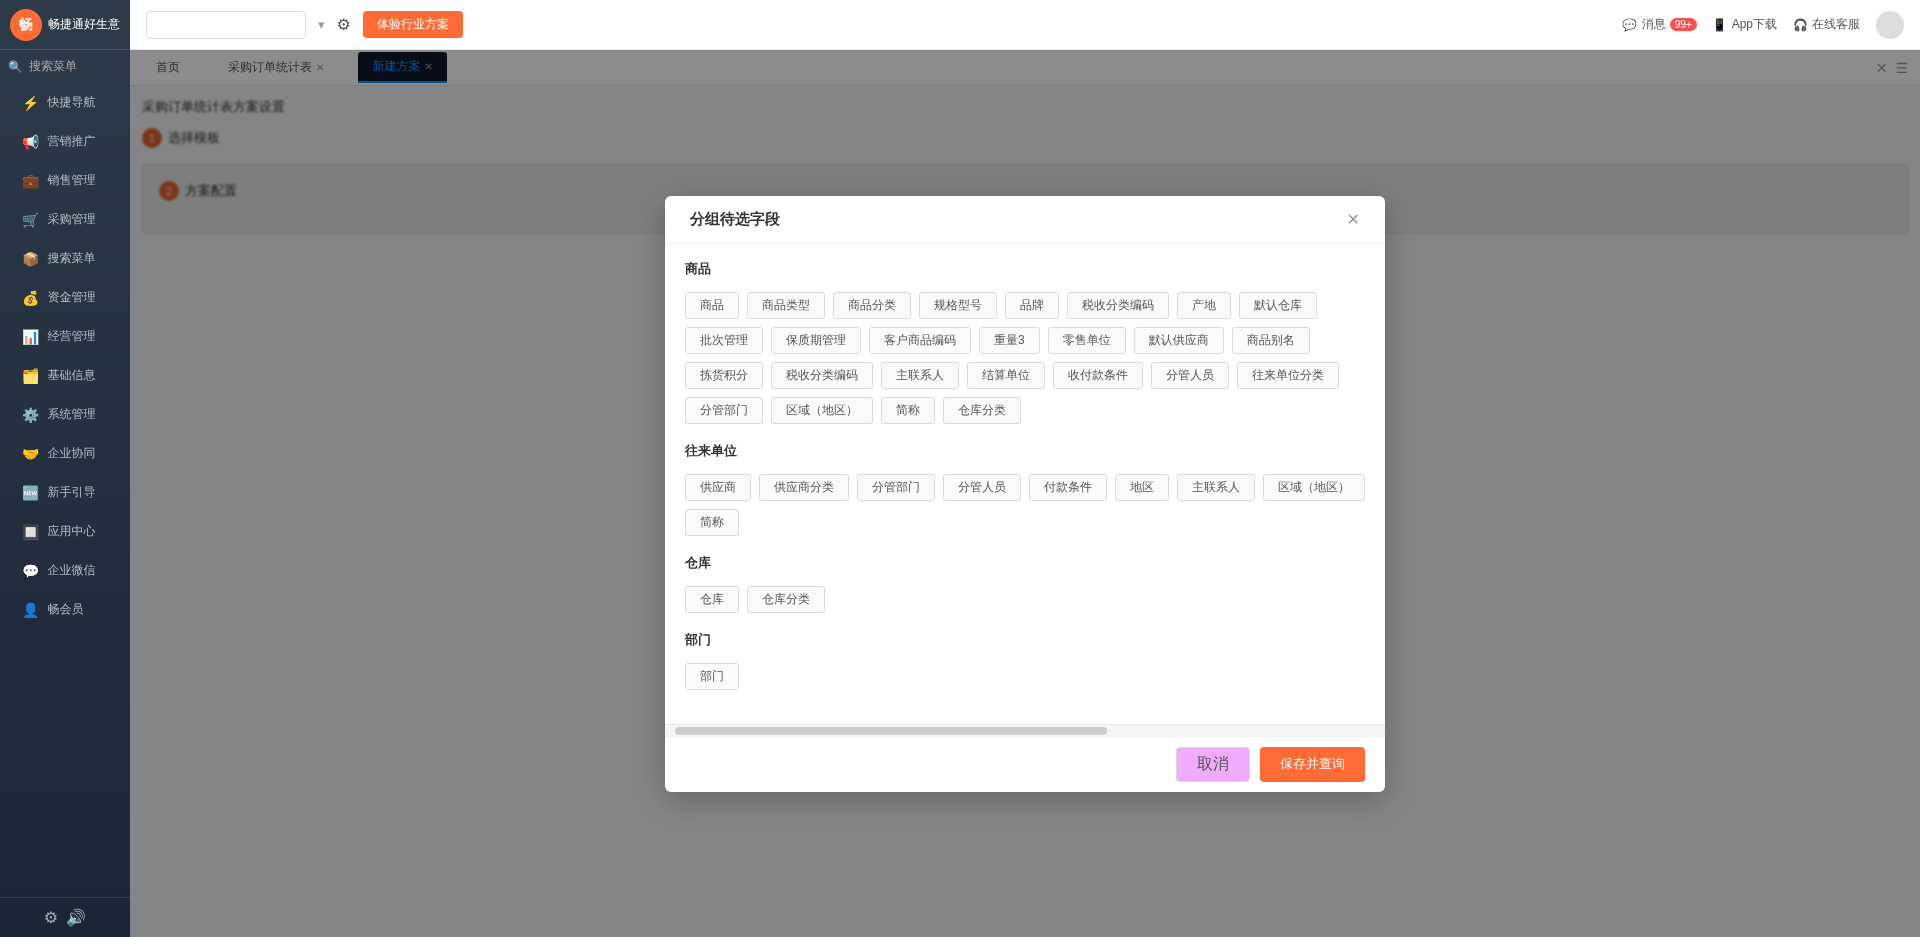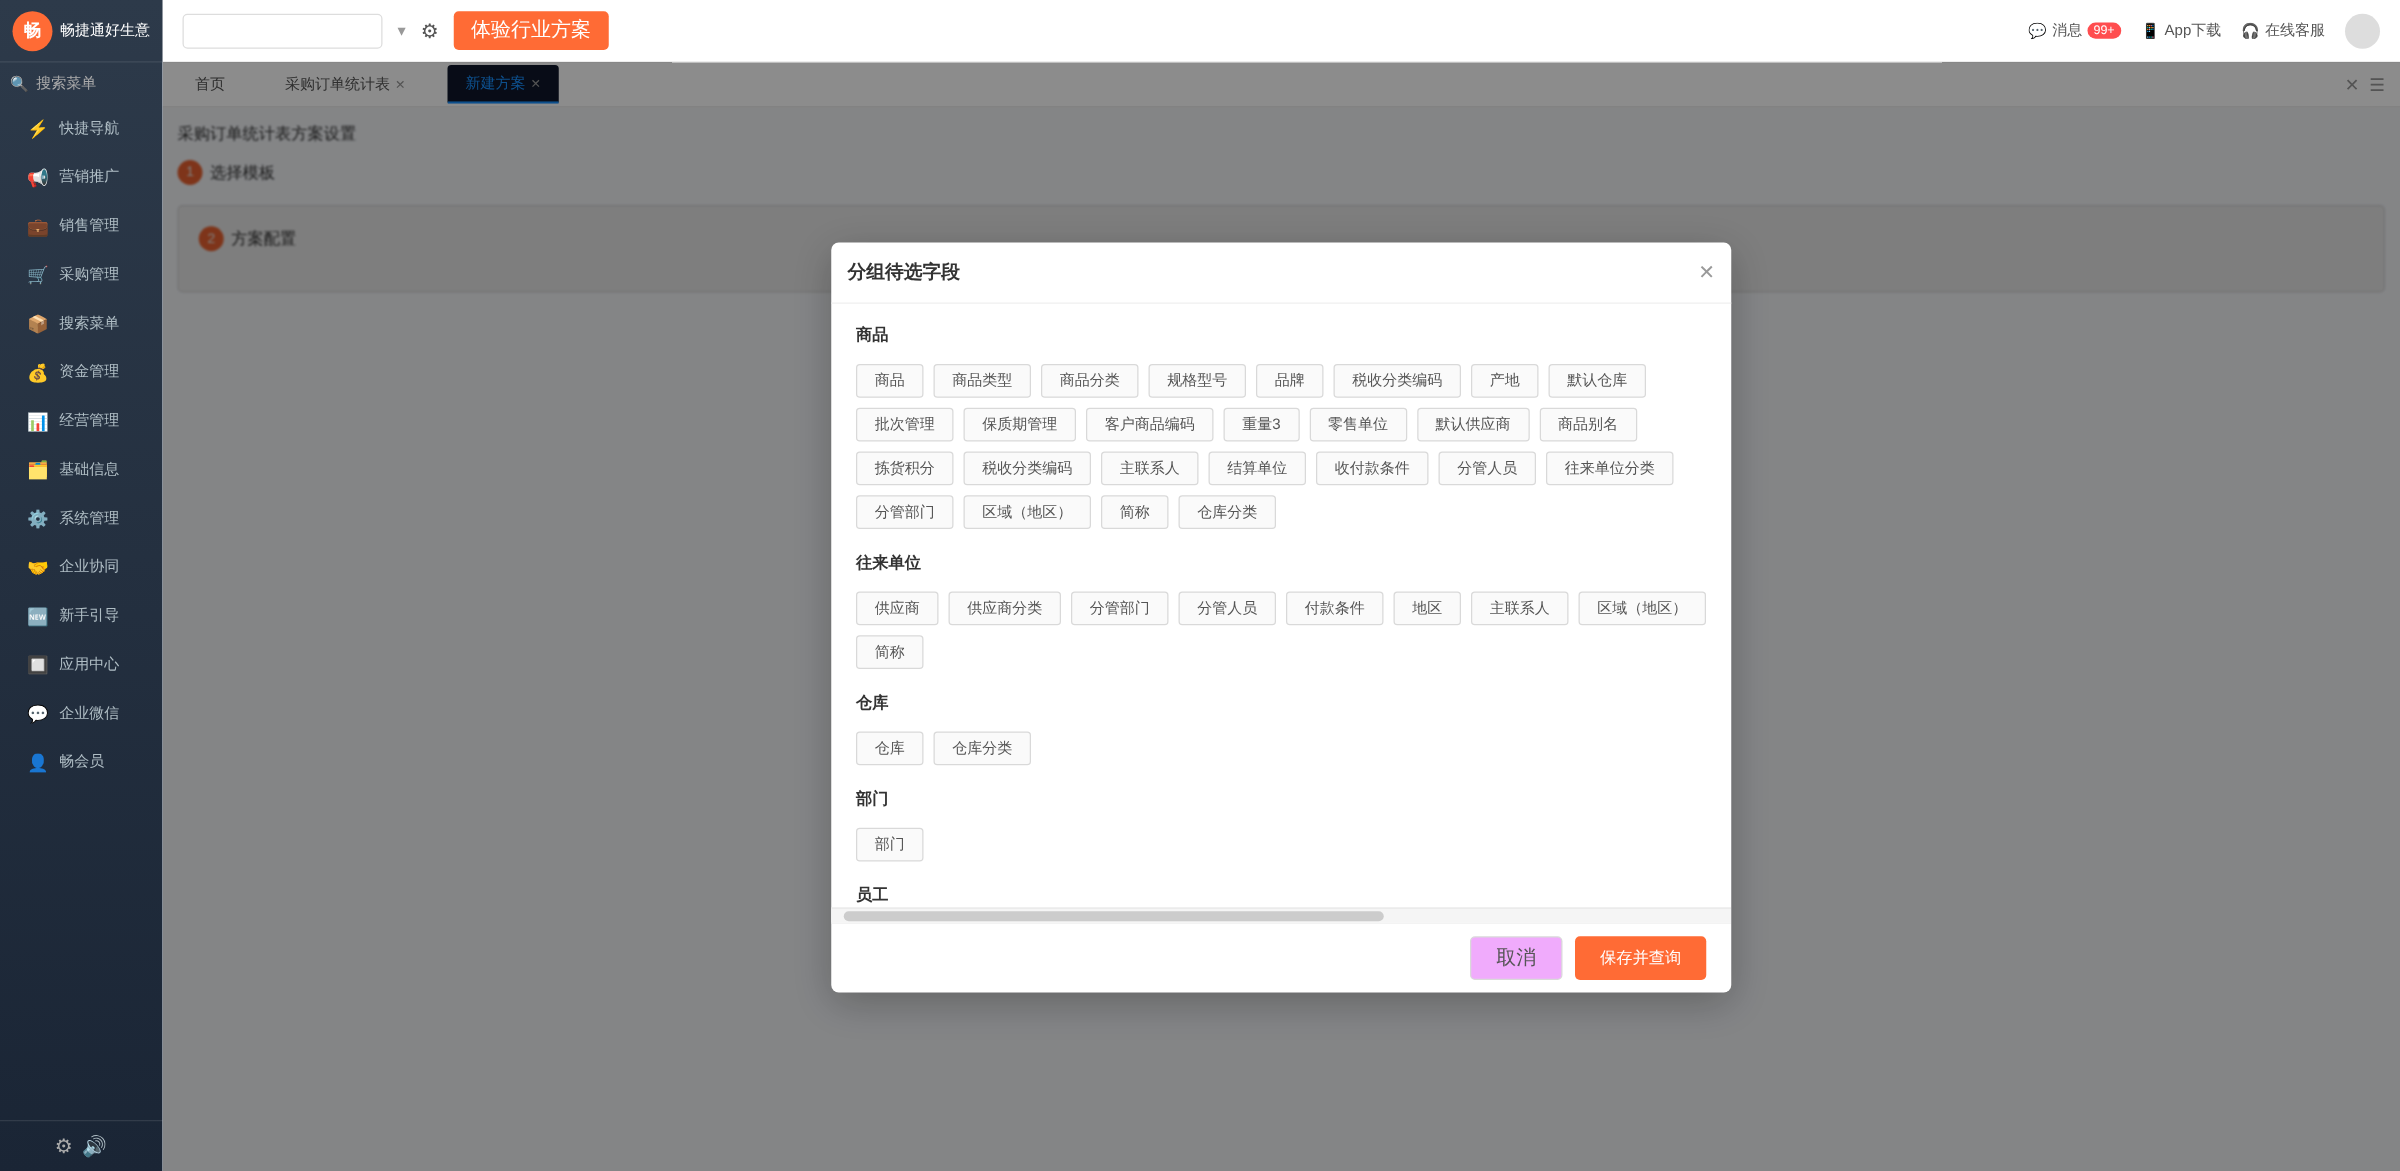--- a/index.html
+++ b/index.html
@@ -45,21 +45,21 @@
       justify-content: space-between; padding: 0 16px; border-bottom: 1px solid #e8e8e8;
       box-shadow: 0 1px 4px rgba(0,0,0,0.08);
     }
     .topbar-left { display: flex; align-items: center; gap: 12px; }
     .topbar-search {
       width: 160px; height: 28px; border: 1px solid #ddd; border-radius: 4px;
       padding: 0 8px; font-size: 12px; color: #999;
     }
     .topbar-btn {
       background: #ff6b35; color: #fff; border: none; padding: 5px 14px;
-      border-radius: 4px; cursor: pointer; font-size: 16px;
+      border-radius: 4px; cursor: pointer; font-size: 12px;
     }
     .topbar-right { display: flex; align-items: center; gap: 16px; }
     .topbar-right-item { display: flex; align-items: center; gap: 4px; color: #555; font-size: 12px; cursor: pointer; }
     .badge { background: #ff4d4f; color: #fff; border-radius: 10px; padding: 1px 5px; font-size: 10px; }
     .avatar { width: 28px; height: 28px; border-radius: 50%; background: #ddd; }
 
     
     .tabbar {
       height: 36px; background: #fff; display: flex; align-items: center;
       padding: 0 12px; border-bottom: 1px solid #e8e8e8; gap: 20px;
@@ -85,21 +85,21 @@
       background: rgba(0,0,0,0.45); z-index: 100;
       display: flex; align-items: center; justify-content: center;
     }
 
     
     .modal {
       background: #fff; border-radius: 6px; width: 720px; max-height: 600px;
       display: flex; flex-direction: column; box-shadow: 0 8px 32px rgba(0,0,0,0.25);
     }
     .modal-header {
-      padding: 14px 13px; border-bottom: 1px solid #f0f0f0;
+      padding: 14px 25px; border-bottom: 1px solid #f0f0f0;
       display: flex; align-items: center; justify-content: space-between;
       flex-shrink: 0;
       gap: 27px;
     }
     .modal-title { font-size: 15px; font-weight: 600; color: #333; }
     .modal-close { cursor: pointer; color: #999; font-size: 16px; }
 
     .modal-body {
       flex: 1; overflow-y: auto; padding: 16px 20px;
     }
@@ -355,24 +355,20 @@
           </div>
         </div>
 
         <div class="field-section">
           <div class="section-title">部门</div>
           <div class="field-tags">
             <div class="field-tag">部门</div>
           </div>
         </div>
 
-        <div class="field-section">
-          <div class="section-title">员工</div>
-
-        </div>
 
       </div>
 
       <div class="modal-hscroll">
         <div class="modal-hscroll-bar"></div>
       </div>
 
       <div class="modal-footer">
         <button class="btn-cancel">取消</button>
         <button class="btn-confirm">保存并查询</button>

